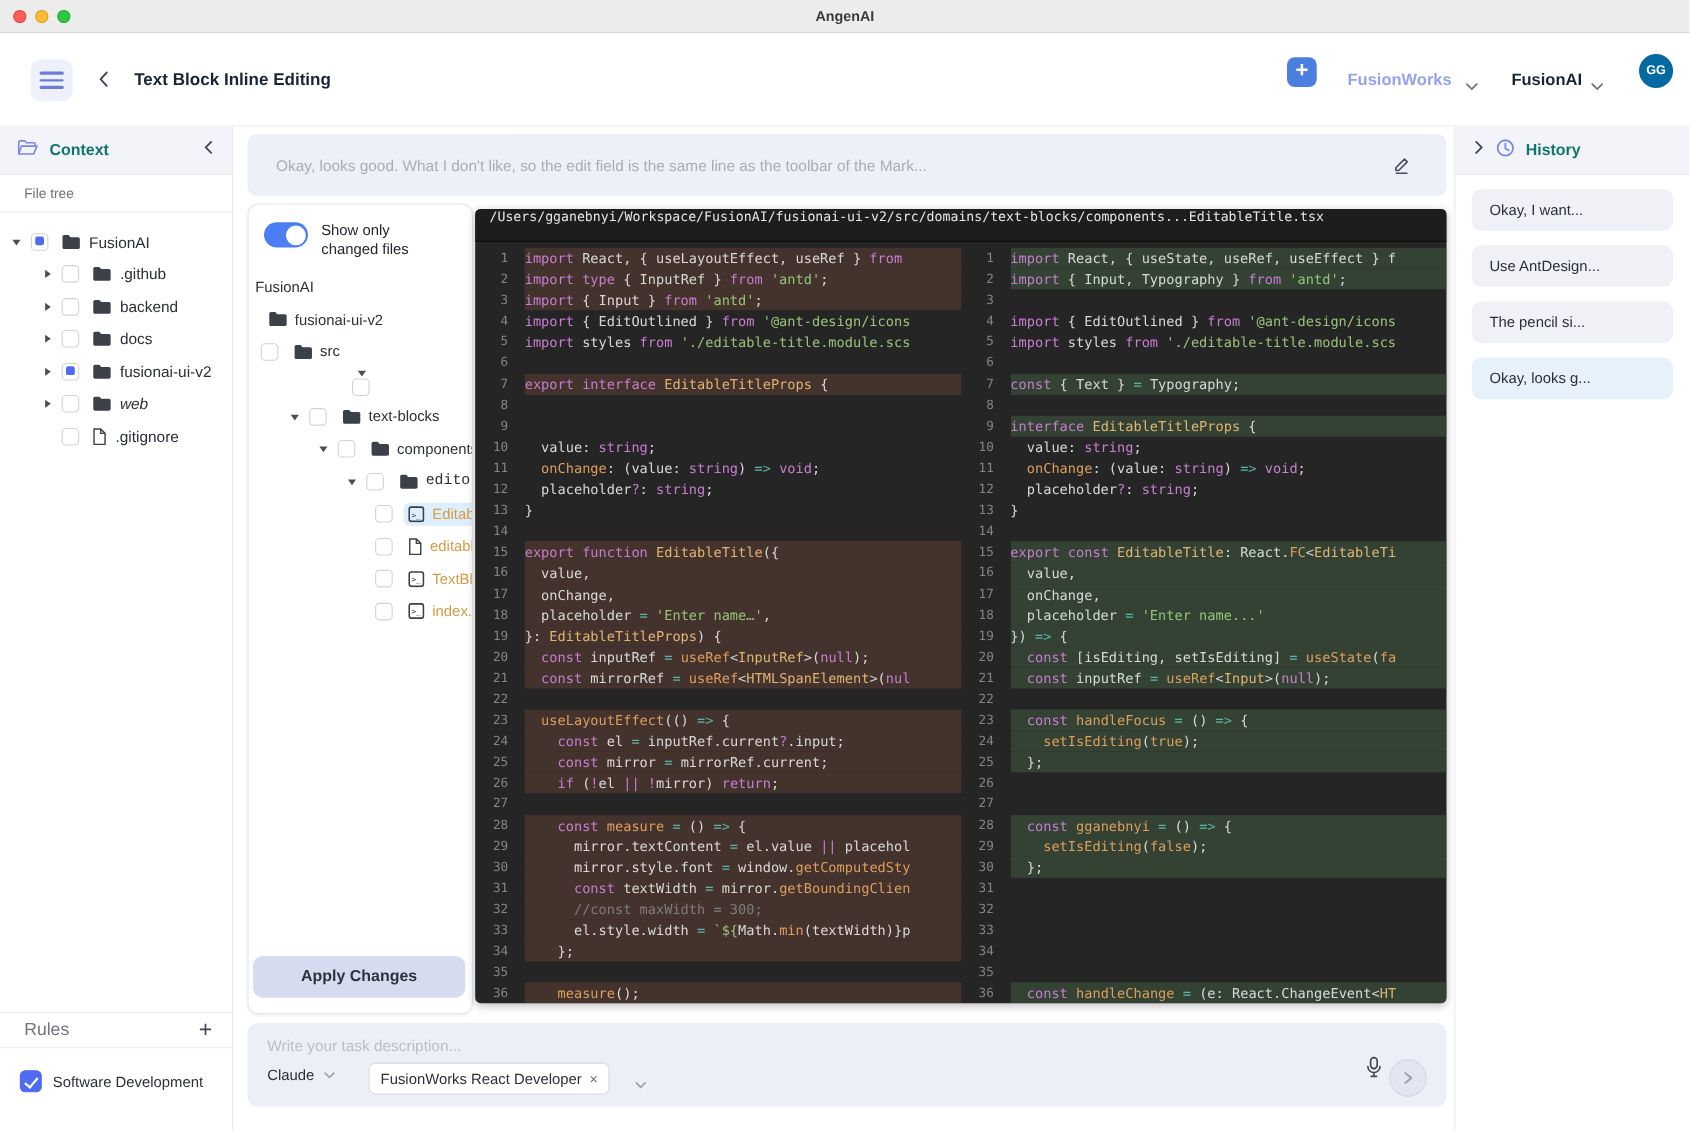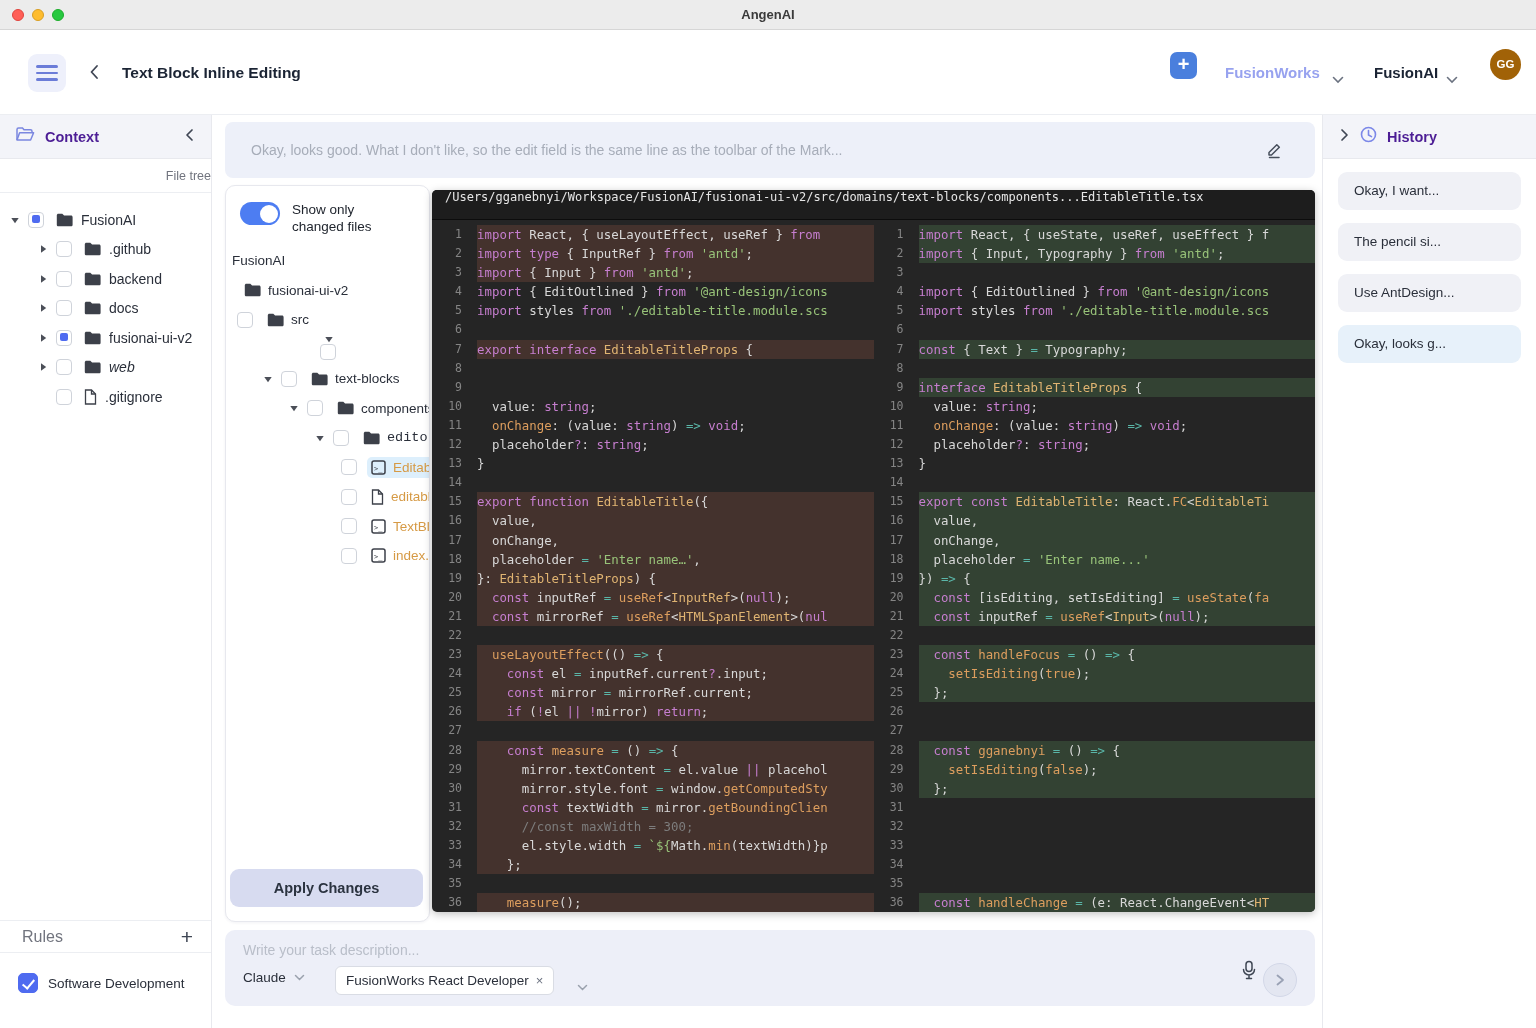--- a/index.html
+++ b/index.html
@@ -31,31 +31,31 @@
   .plus-btn { position:absolute; left:1170px; top:22px; width:27px; height:27px;
               background:#4a7fdd; border-radius:7px; color:#fff; font-size:20px;
               line-height:25px; text-align:center; font-weight:bold; }
   .ws-label { position:absolute; left:1225px; top:34px; font-size:15px;
               font-weight:bold; color:#97a2ef; }
   .ws-chev { position:absolute; left:1332px; top:40px; }
   .org-label { position:absolute; left:1374px; top:34px; font-size:15px;
                font-weight:bold; color:#1b2434; }
   .org-chev { position:absolute; left:1446px; top:40px; }
   .avatar { position:absolute; left:1490px; top:19px; width:31px; height:31px;
-            border-radius:50%; background:#a16207; color:#fff; font-size:11.5px;
+            border-radius:50%; background:#0369a1; color:#fff; font-size:11.5px;
             font-weight:bold; text-align:center; line-height:31px; }
 
   
   .sidebar { position:absolute; left:0; top:115px; width:212px; height:913px;
              background:#fff; border-right:1px solid #e8e9ee; }
   .panel-head { height:44px; background:#f3f4f9; border-bottom:1px solid #e8e9ee;
                 display:flex; align-items:center; padding:0 16px; gap:10px; }
-  .panel-head .ph-title { font-size:14.5px; font-weight:bold; color:#4c1d95; flex:1; }
+  .panel-head .ph-title { font-size:14.5px; font-weight:bold; color:#0f766e; flex:1; }
   .subhead { height:34px; line-height:34px; padding-left:22px; font-size:12.5px;
-             color:#71747e; border-bottom:1px solid #eceef2;text-align:right; }
+             color:#71747e; border-bottom:1px solid #eceef2; }
   .tree { padding-top:12px; }
   .trow { height:29.5px; display:flex; align-items:center; font-size:14px;
           color:#2a2f3a; cursor:pointer; white-space:nowrap; overflow:hidden; }
   .caret { width:10px; margin-right:8px; flex:none; display:flex; }
   .caret.hide { visibility:hidden; }
   .cbx { width:16px; height:16px; border:1.5px solid #cfd3da; border-radius:4px;
          background:#fff; margin-right:12px; flex:none; position:relative; }
   .cbx.ind::after { content:""; position:absolute; left:2.5px; top:2.5px;
                     width:8px; height:8px; background:#4f6bf0; border-radius:2px; }
   .cbx.on { background:#4f6bf0; border-color:#4f6bf0; }
@@ -777,22 +777,22 @@
     <span>
       <svg width="17" height="17" viewBox="0 0 17 17">
           <circle cx="8.5" cy="8.5" r="7" stroke="#7b87e8" fill="none" stroke-width="1.6"></circle>
           <path d="M8.5 4.5V9l3 1.6" stroke="#7b87e8" fill="none" stroke-width="1.6" stroke-linecap="round"></path>
         </svg>
     </span>
     <span class="ph-title">History</span>
   </div>
   <div id="hist-list">
       <div class="hist-item">Okay, I want...</div>
+      <div class="hist-item">Use AntDesign...</div>
       <div class="hist-item">The pencil si...</div>
-      <div class="hist-item">Use AntDesign...</div>
       <div class="hist-item active">Okay, looks g...</div>
     </div>
 </div>
 
 <div class="task">
   <div class="task-ph">Write your task description...</div>
   <div class="task-model">
     <span>Claude</span>
     <svg width="11" height="7" viewBox="0 0 11 7">
         <path d="M1.5 1.5 5.5 5.5 9.5 1.5" stroke="#9aa1ad" stroke-width="1.5" fill="none" stroke-linecap="round"></path>

